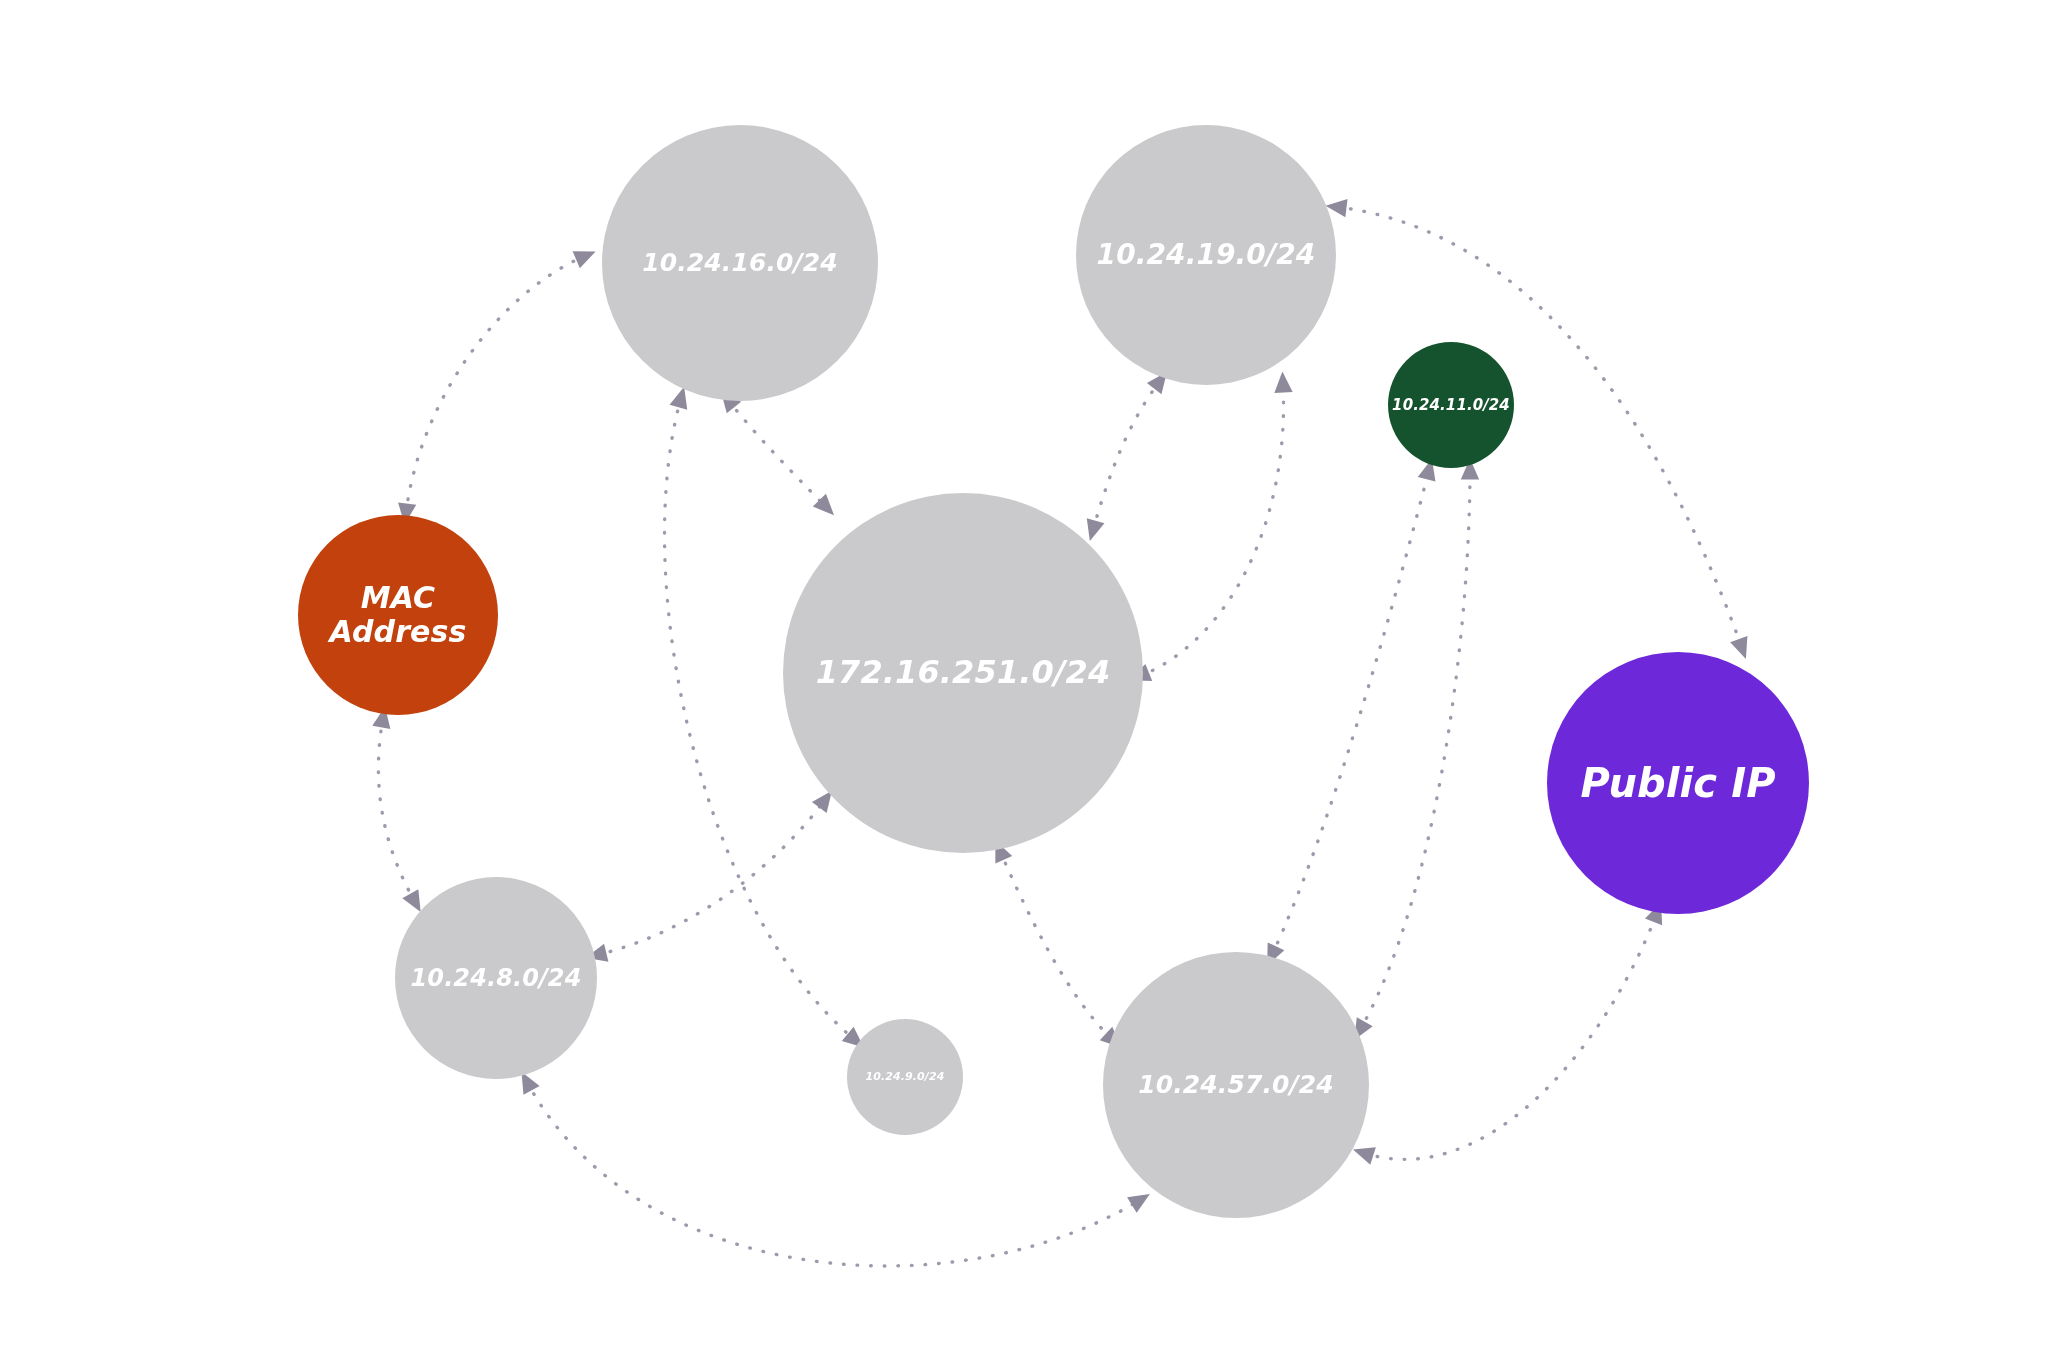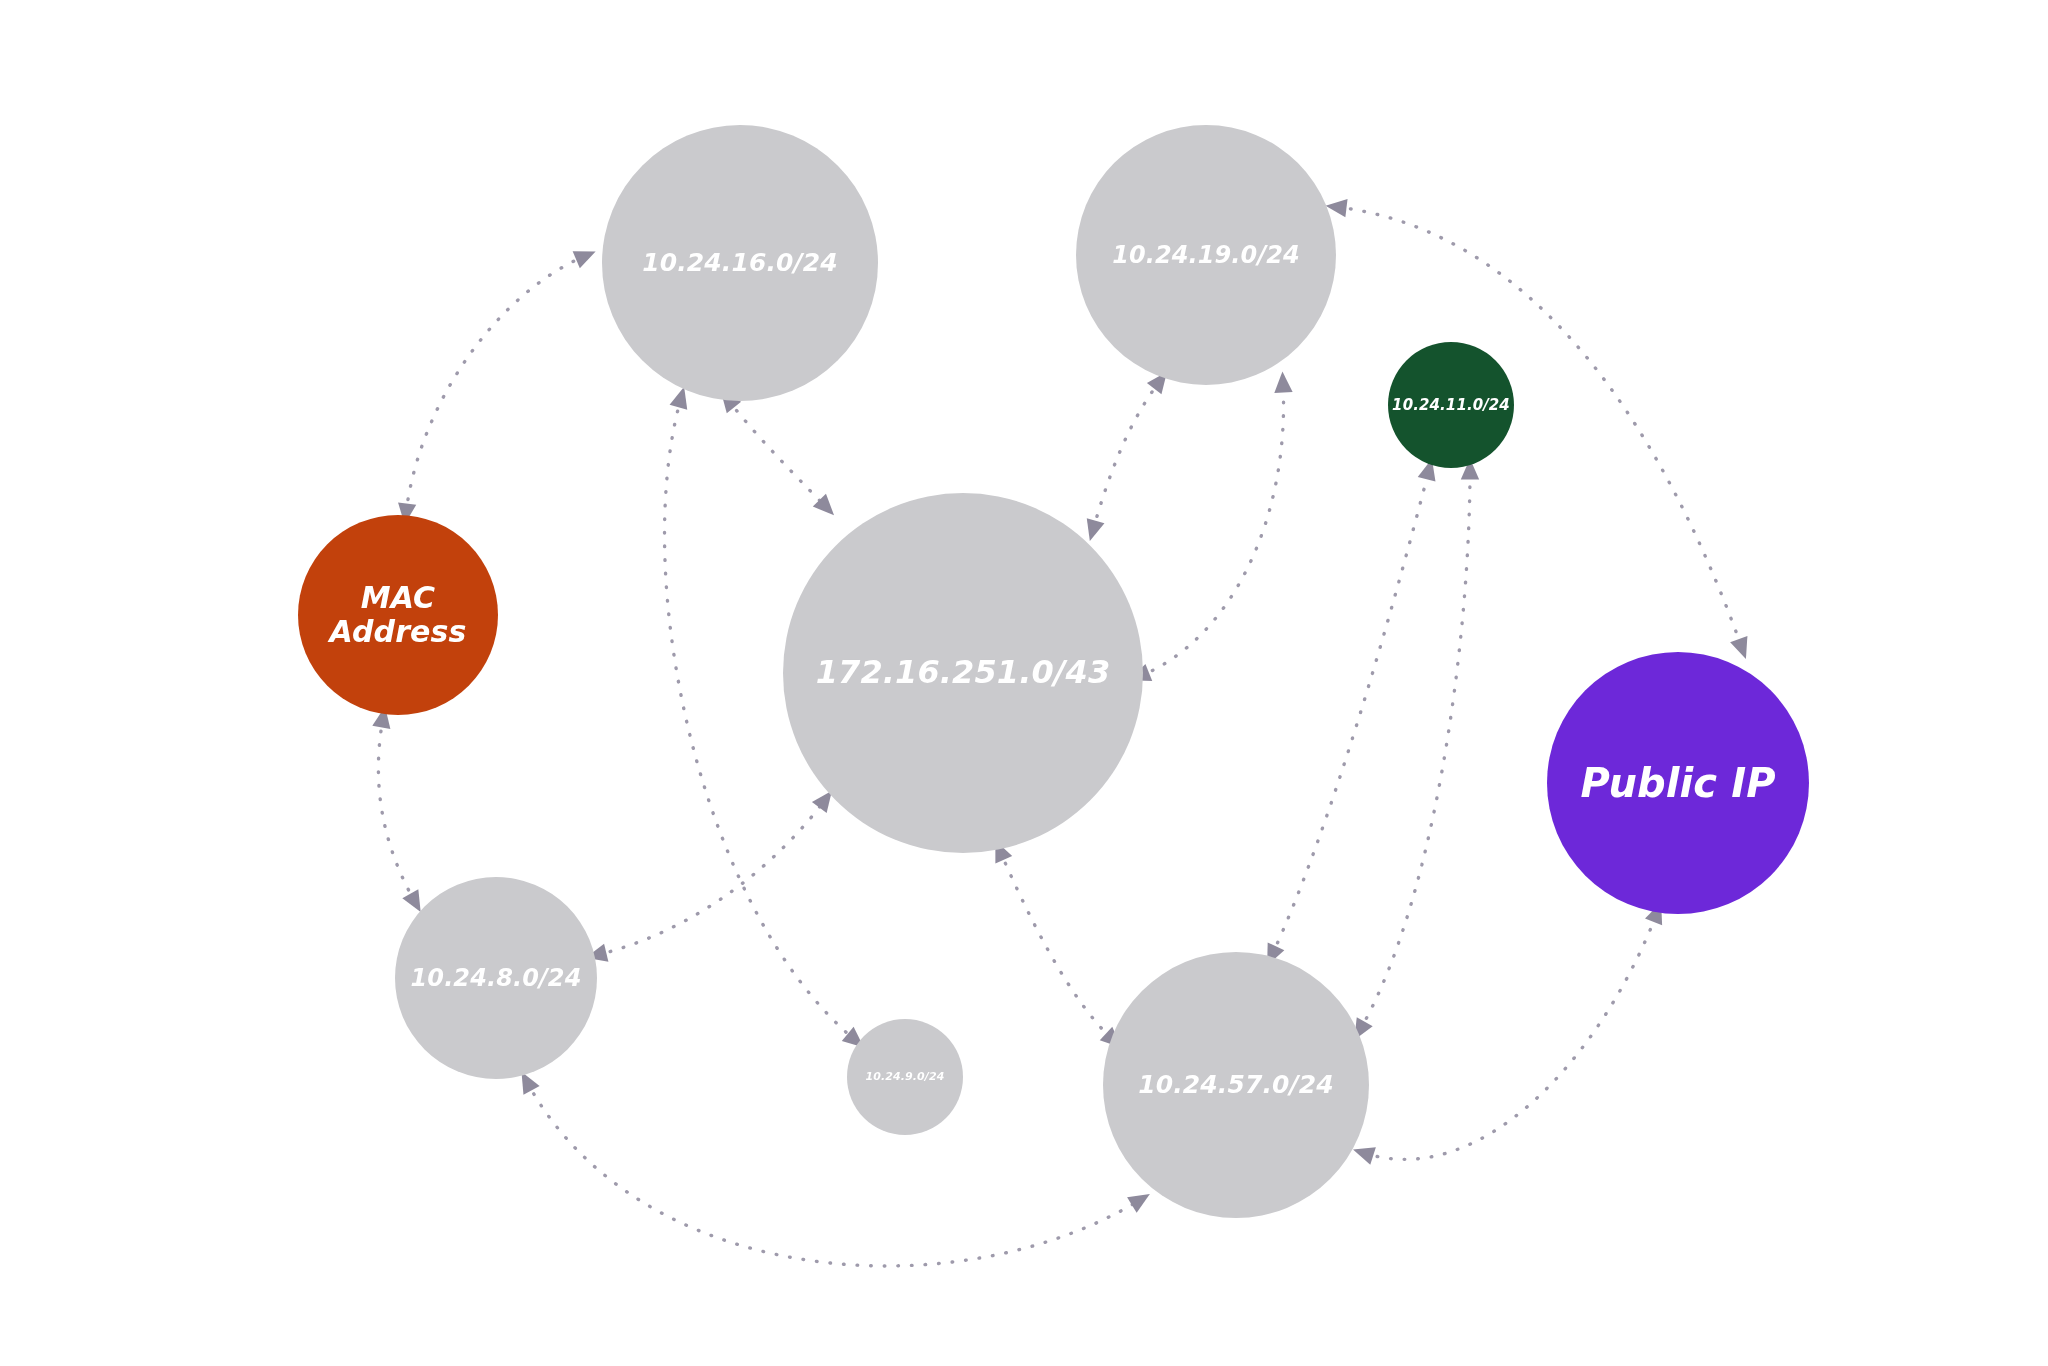--- a/index.html
+++ b/index.html
@@ -80,28 +80,28 @@
   </svg>
 
   <div id="nodes-group">
       <div class="node" style="left: 298px; top: 515px; width: 200px; height: 200px; background: #c2410c; font-size: 30px;">
         <span class="node-label">MAC
 Address</span>
       </div>
       <div class="node" style="left: 602px; top: 125px; width: 276px; height: 276px; background: rgb(202, 202, 205); font-size: 25px;">
         <span class="node-label">10.24.16.0/24</span>
       </div>
-      <div class="node" style="left: 1076px; top: 125px; width: 260px; height: 260px; background: rgb(202, 202, 205); font-size: 24px;">
+      <div class="node" style="left: 1076px; top: 125px; width: 260px; height: 260px; background: rgb(202, 202, 205); font-size: 28px;">
         <span class="node-label">10.24.19.0/24</span>
       </div>
       <div class="node" style="left: 1388px; top: 342px; width: 126px; height: 126px; background: #14532d; font-size: 15px;">
         <span class="node-label">10.24.11.0/24</span>
       </div>
       <div class="node" style="left: 783px; top: 493px; width: 360px; height: 360px; background: rgb(202, 202, 205); font-size: 32px;">
-        <span class="node-label">172.16.251.0/43</span>
+        <span class="node-label">172.16.251.0/24</span>
       </div>
       <div class="node" style="left: 1547px; top: 652px; width: 262px; height: 262px; background: #6d28d9; font-size: 40px;">
         <span class="node-label">Public IP</span>
       </div>
       <div class="node" style="left: 395px; top: 877px; width: 202px; height: 202px; background: rgb(202, 202, 205); font-size: 24px;">
         <span class="node-label">10.24.8.0/24</span>
       </div>
       <div class="node" style="left: 847px; top: 1019px; width: 116px; height: 116px; background: rgb(202, 202, 205); font-size: 11px;">
         <span class="node-label">10.24.9.0/24</span>
       </div>

